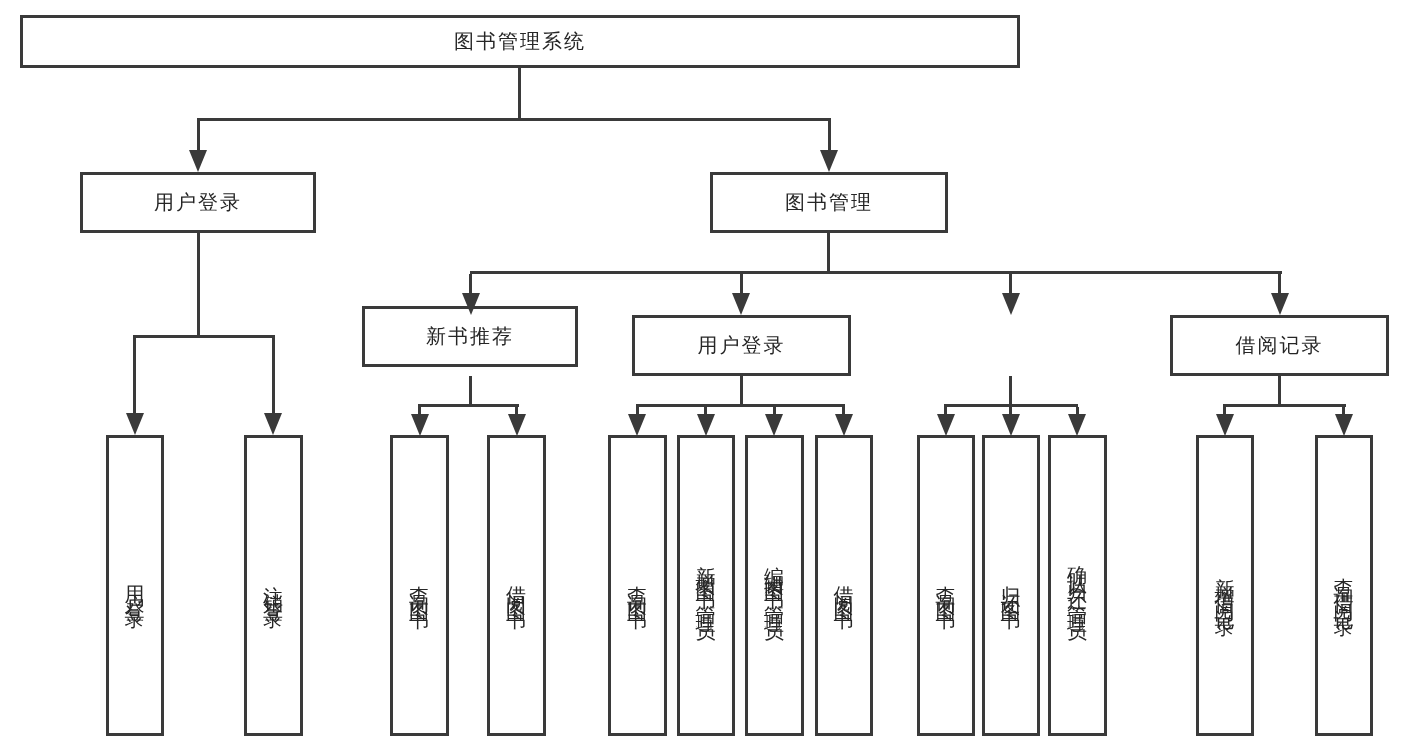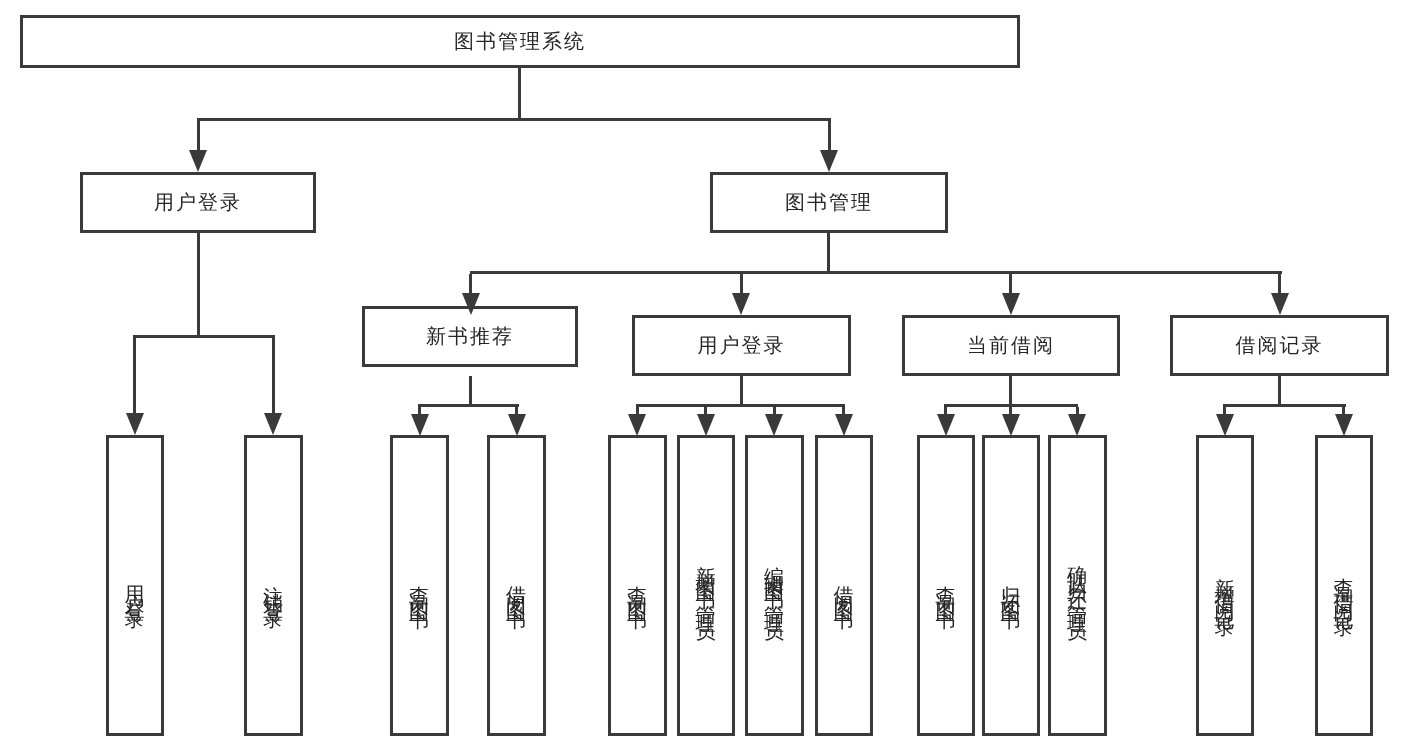--- a/index.html
+++ b/index.html
@@ -34,21 +34,20 @@
 
 <div class="canvas">
 
   <div class="box" style="left:20px;top:15px;width:1000px;height:53px;">图书管理系统</div>
 
   <div class="box" style="left:80px;top:172px;width:236px;height:61px;">用户登录</div>
   <div class="box" style="left:710px;top:172px;width:238px;height:61px;">图书管理</div>
 
   <div class="box" style="left:362px;top:306px;width:216px;height:61px;">新书推荐</div>
   <div class="box" style="left:632px;top:315px;width:219px;height:61px;">用户登录</div>
-  <div class="box" style="left:902px;top:315px;width:218px;height:61px;">当前借阅</div>
   <div class="box" style="left:1170px;top:315px;width:219px;height:61px;">借阅记录</div>
 
   <div class="box vbox" style="left:106px;top:435px;width:58px;height:301px;">用户登录</div>
   <div class="box vbox" style="left:244px;top:435px;width:59px;height:301px;">注销登录</div>
 
   <div class="box vbox" style="left:390px;top:435px;width:59px;height:301px;">查询图书</div>
   <div class="box vbox" style="left:487px;top:435px;width:59px;height:301px;">借阅图书</div>
 
   <div class="box vbox" style="left:608px;top:435px;width:59px;height:301px;">查询图书</div>
   <div class="box vbox" style="left:677px;top:435px;width:58px;height:301px;">新增图书（管理员）</div>

